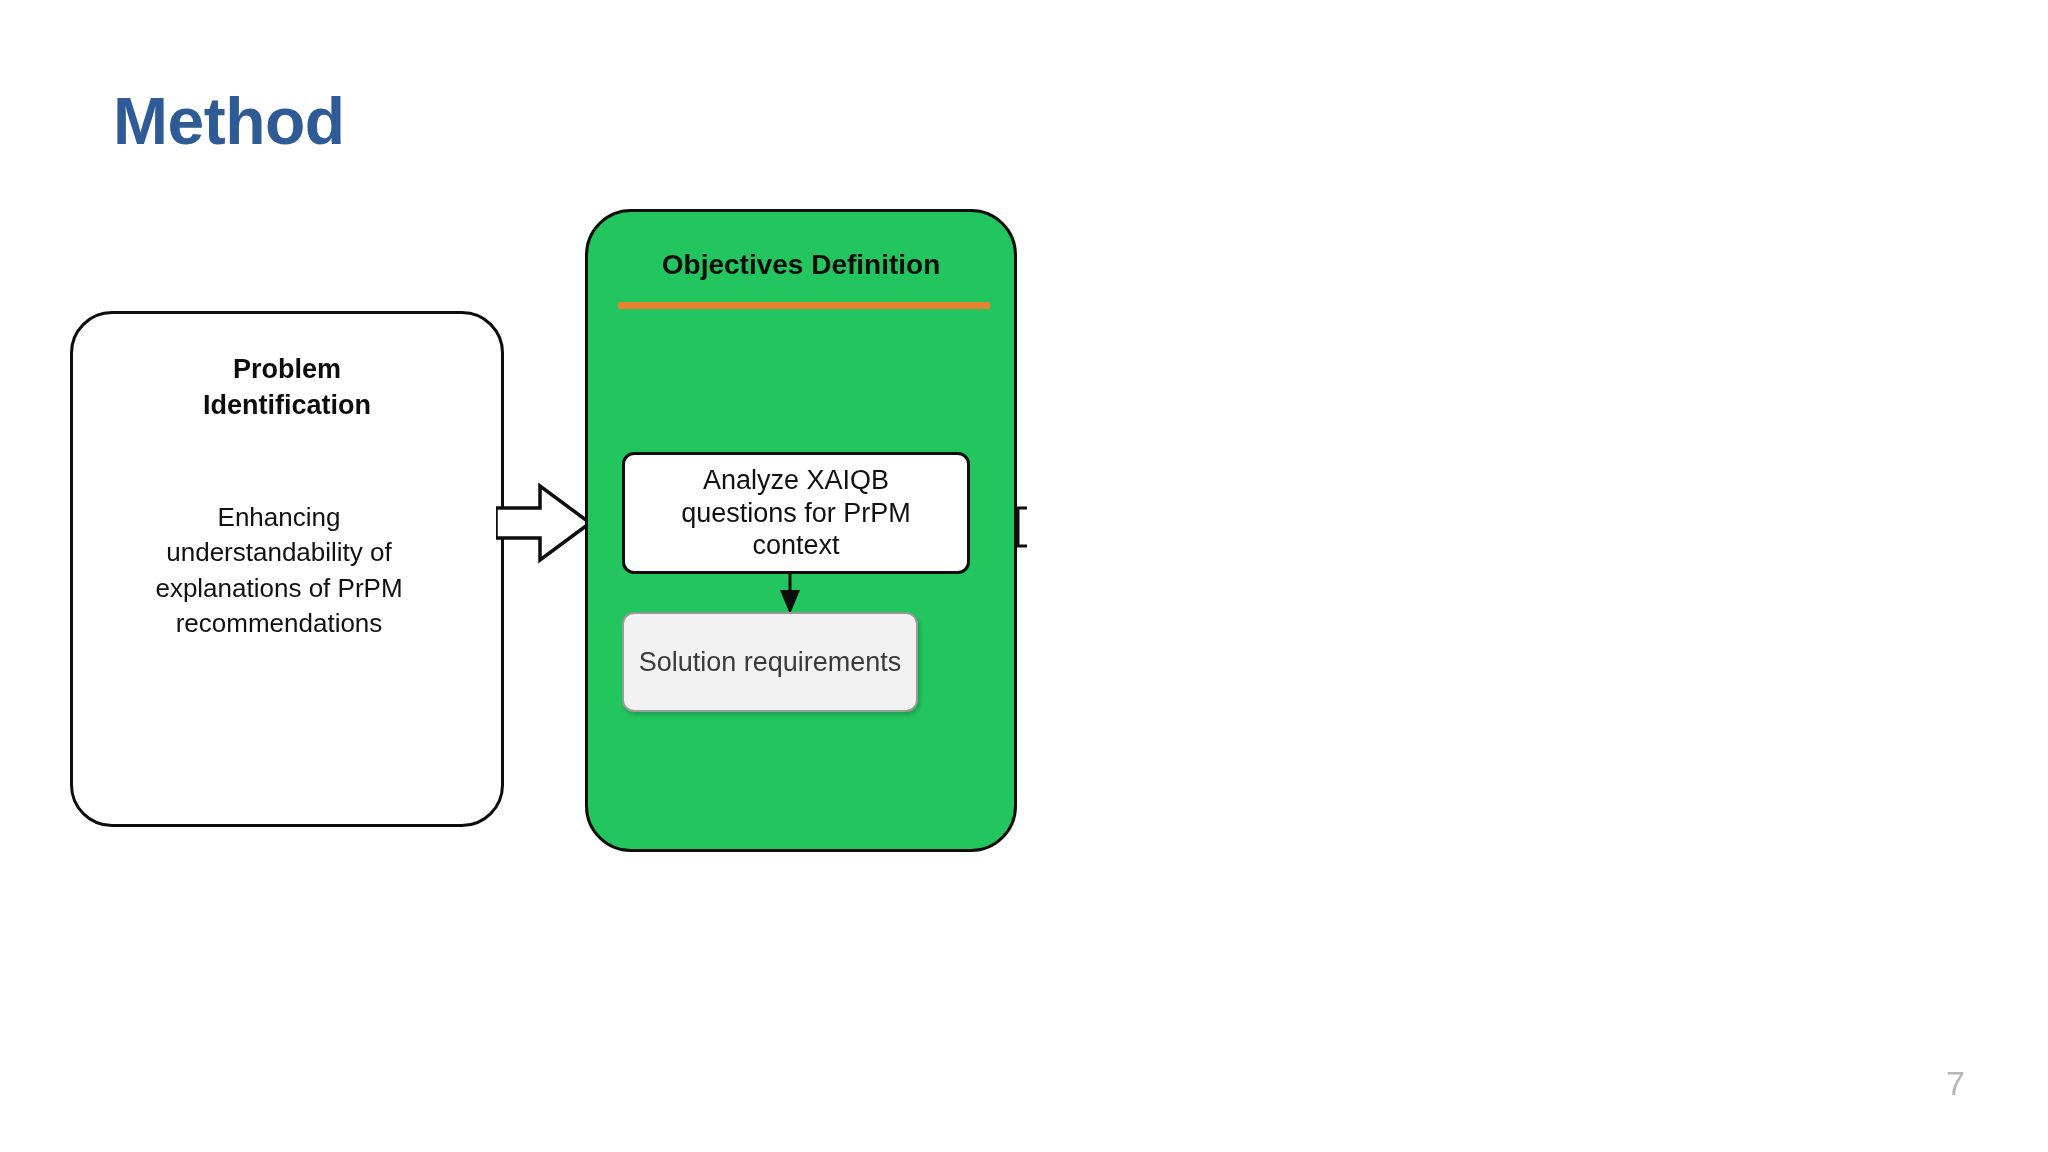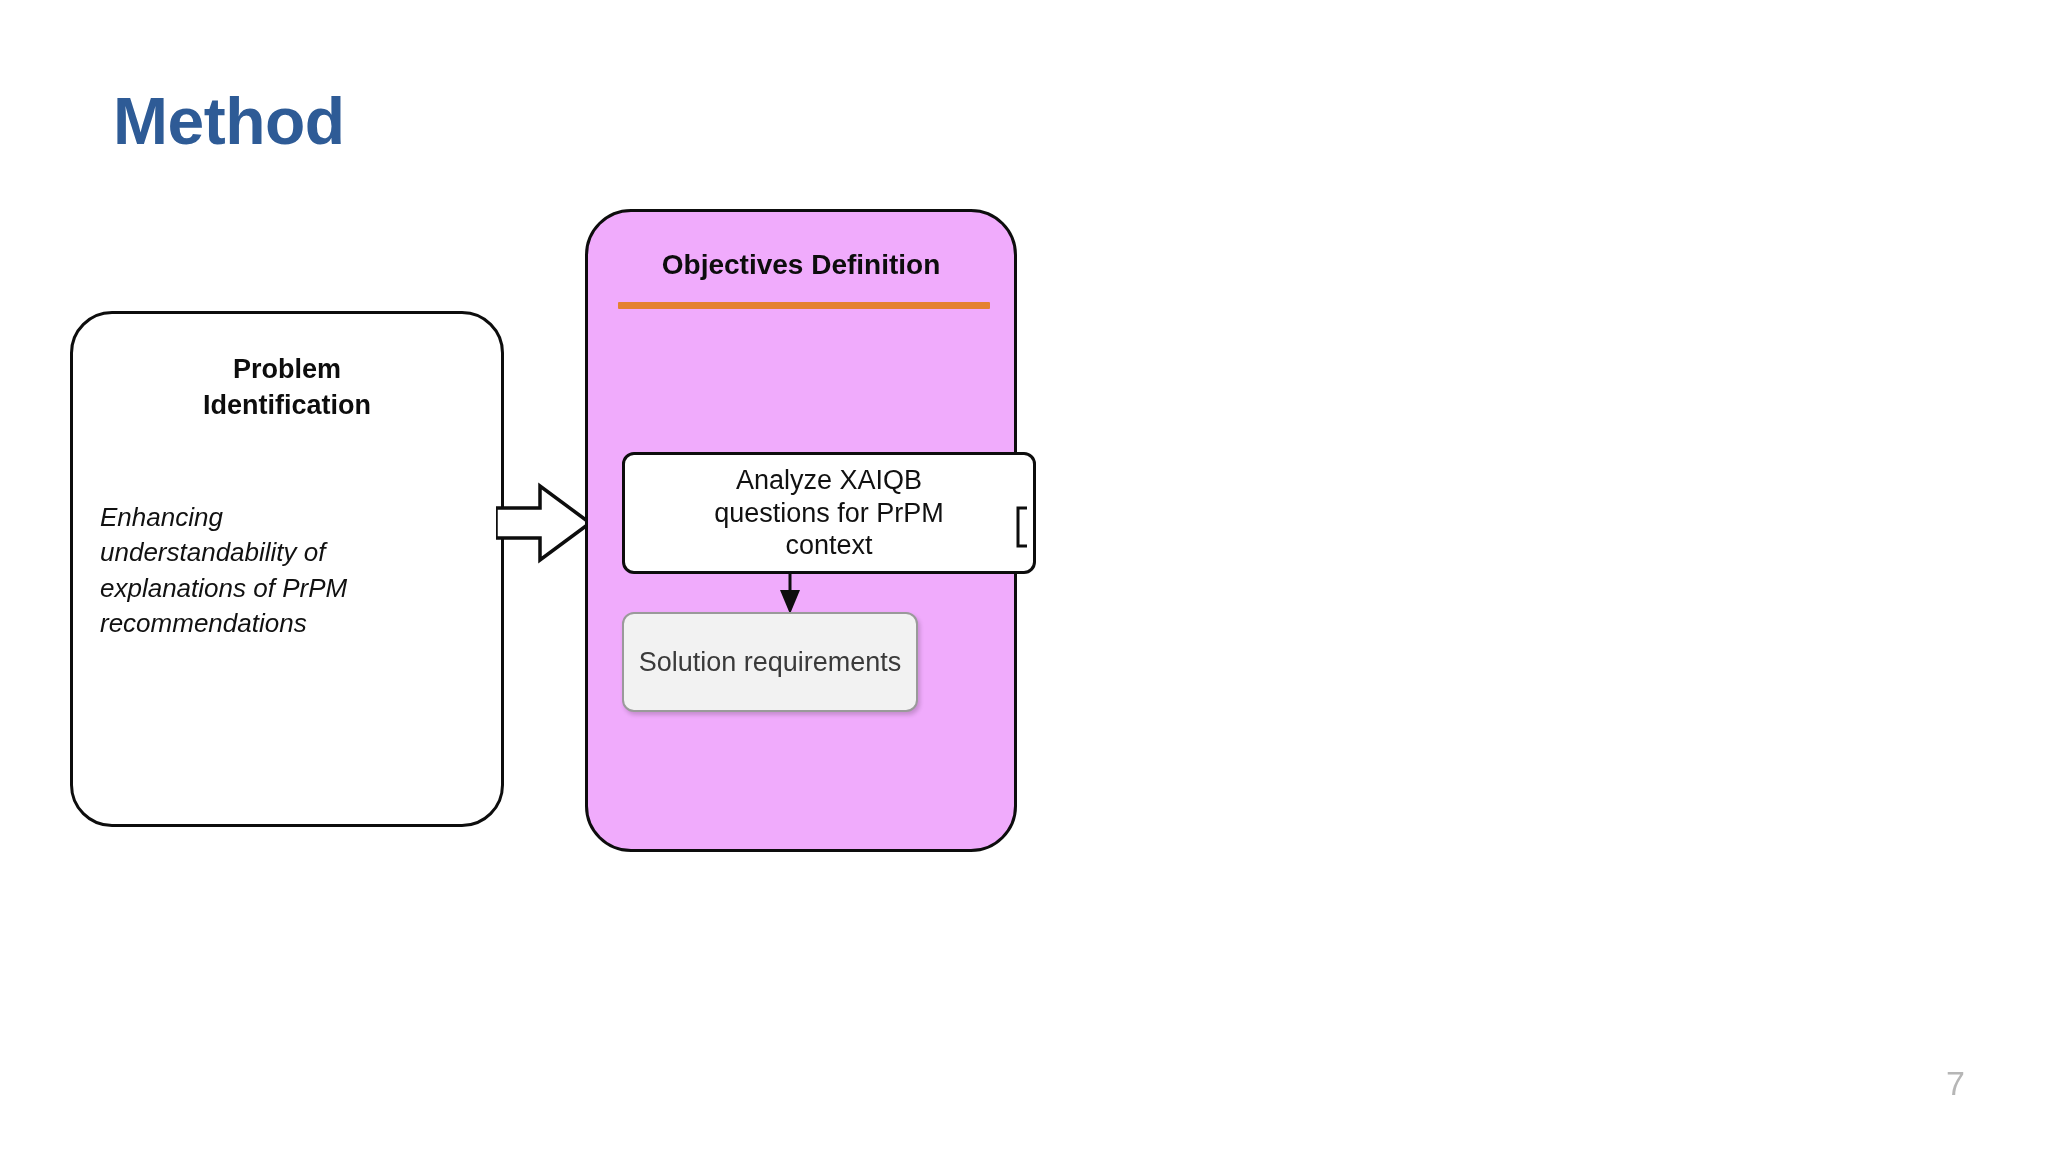--- a/index.html
+++ b/index.html
@@ -63,26 +63,25 @@
     top: 38px;
     text-align: center;
     font-size: 27px;
     font-weight: bold;
     color: #0d0d0d;
     line-height: 1.32;
     white-space: pre-line;
   }
   .phase-problem-body {
     position: absolute;
-    left: 27px;
+    left: 6px;
     right: 22px;
     top: 186px;
-    text-align: left;
+    text-align: center;
     font-size: 26px;
-    font-style: italic;
     color: #111111;
     line-height: 1.36;
     white-space: pre-line;
   }
 
   
   .block-arrow {
     position: absolute;
     left: 496px;
     top: 478px;
@@ -93,21 +92,21 @@
   
   .phase-objectives {
     position: absolute;
     left: 585px;
     top: 209px;
     width: 432px;
     height: 643px;
     box-sizing: border-box;
     border: 3px solid #0d0d0d;
     border-radius: 46px;
-    background: #f0abfc;
+    background: #22c55e;
   }
   .phase-objectives-heading {
     position: absolute;
     left: 0;
     right: 0;
     top: 36px;
     text-align: center;
     font-size: 28px;
     font-weight: bold;
     color: #0d0d0d;
@@ -122,21 +121,21 @@
     height: 7px;
     background: #E5812F;
     border-radius: 1px;
   }
 
   
   .task-box {
     position: absolute;
     left: 34px;
     top: 240px;
-    width: 414px;
+    width: 348px;
     height: 122px;
     box-sizing: border-box;
     border: 3px solid #0d0d0d;
     border-radius: 12px;
     background: #ffffff;
     display: flex;
     align-items: center;
     justify-content: center;
   }
   .task-box-label {

